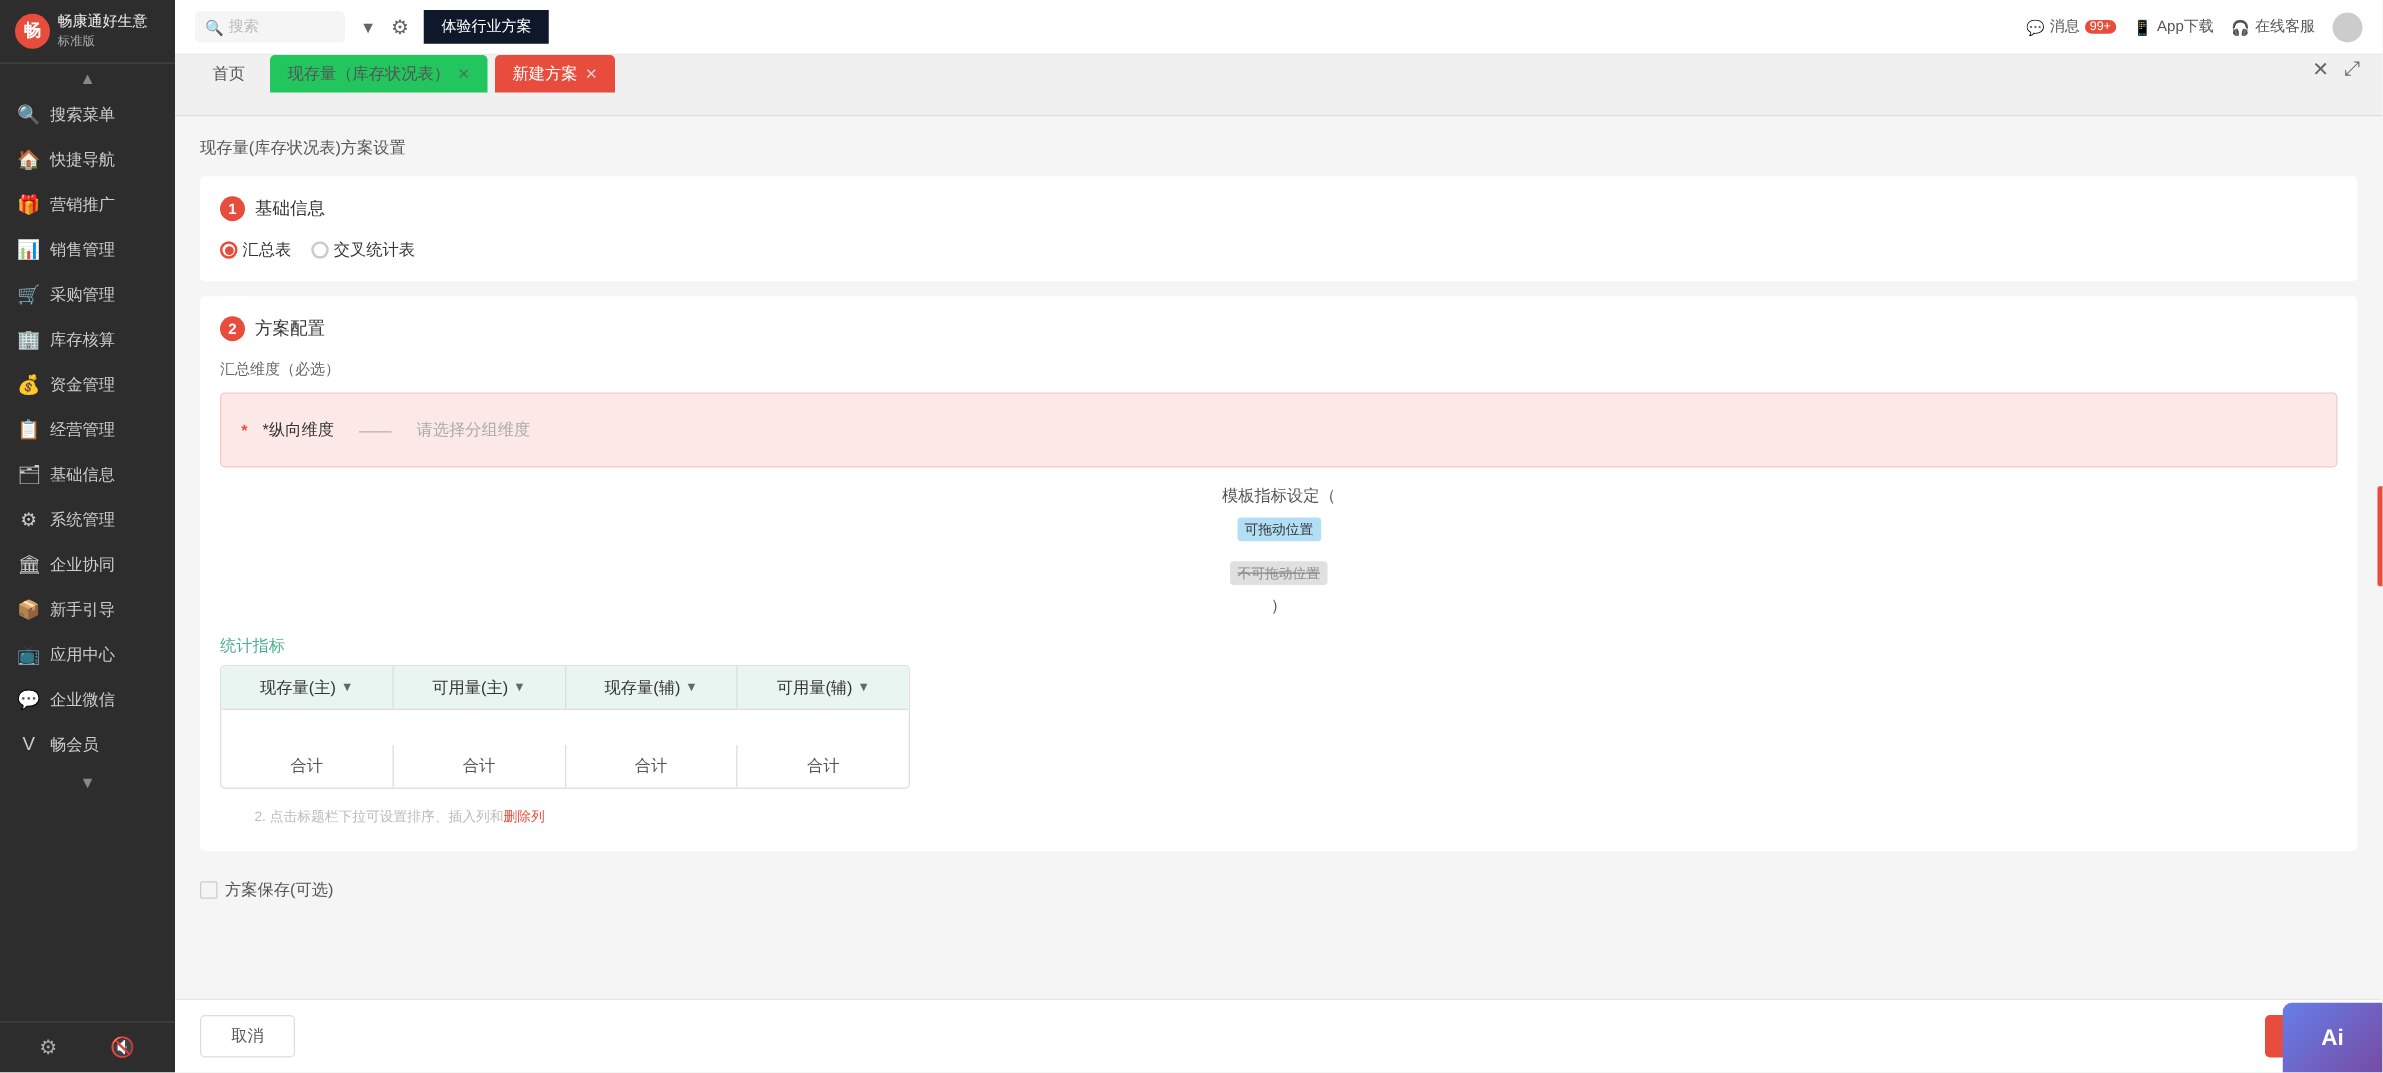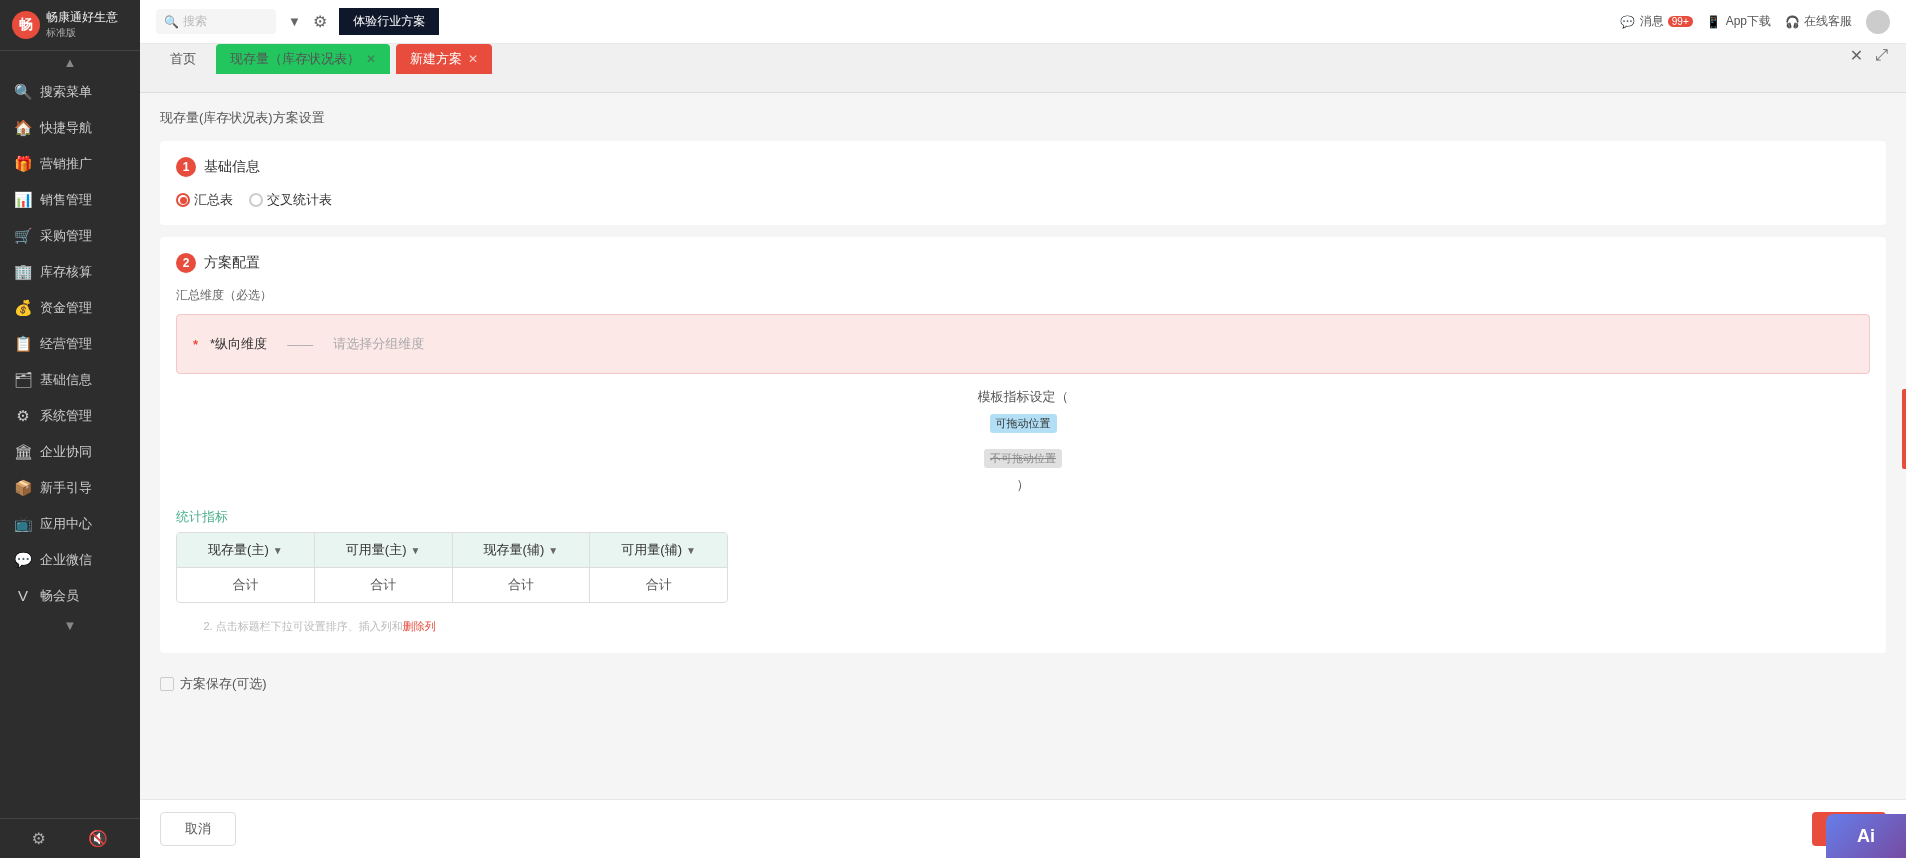--- a/index.html
+++ b/index.html
@@ -181,21 +181,21 @@
       padding: 8px 6px; border-right: 1px solid #ddd; gap: 4px;
       font-size: 13px; color: #333;
     }
     .stats-col:last-child { border-right: none; }
     .stats-col-chevron { font-size: 10px; color: #666; }
     .stats-table-row {
       display: flex; border-top: 1px solid #ddd;
     }
     .stats-cell {
       flex: 1; text-align: center; padding: 8px 6px;
-      border-right: 1px solid #ddd; font-size: 13px; color: #555;
+      border-right: 1px solid #ddd; font-size: 13px; color: #555; margin-top: 28px;
     }
     .stats-cell:last-child { border-right: none; }
 
     .tips-area { margin-top: 14px; font-size: 11px; color: #bbb; line-height: 1.8; }
     .tips-area span { color: #e74c3c; }
 
     .save-row {
       display: flex; align-items: center; gap: 6px;
       padding: 10px 0; font-size: 13px; color: #555;
     }
@@ -217,21 +217,21 @@
     .btn-query {
       background: #e74c3c; color: #fff; border: none;
       padding: 7px 24px; border-radius: 4px; cursor: pointer; font-size: 13px;
     }
 
     
     .ai-float {
       position: fixed; right: 0; bottom: 0;
       background: linear-gradient(135deg, #667eea, #764ba2);
       color: #fff; font-size: 18px; font-weight: bold;
-      width: 80px; height: 44px;
+      width: 80px; height: 56px;
       display: flex; align-items: center; justify-content: center;
       border-radius: 8px 0 0 0;
       cursor: pointer;
     }
 
     
     .right-accent {
       position: fixed; right: 0; top: 50%; transform: translateY(-50%);
       width: 4px; height: 80px; background: #e74c3c; border-radius: 2px 0 0 2px;
     }

